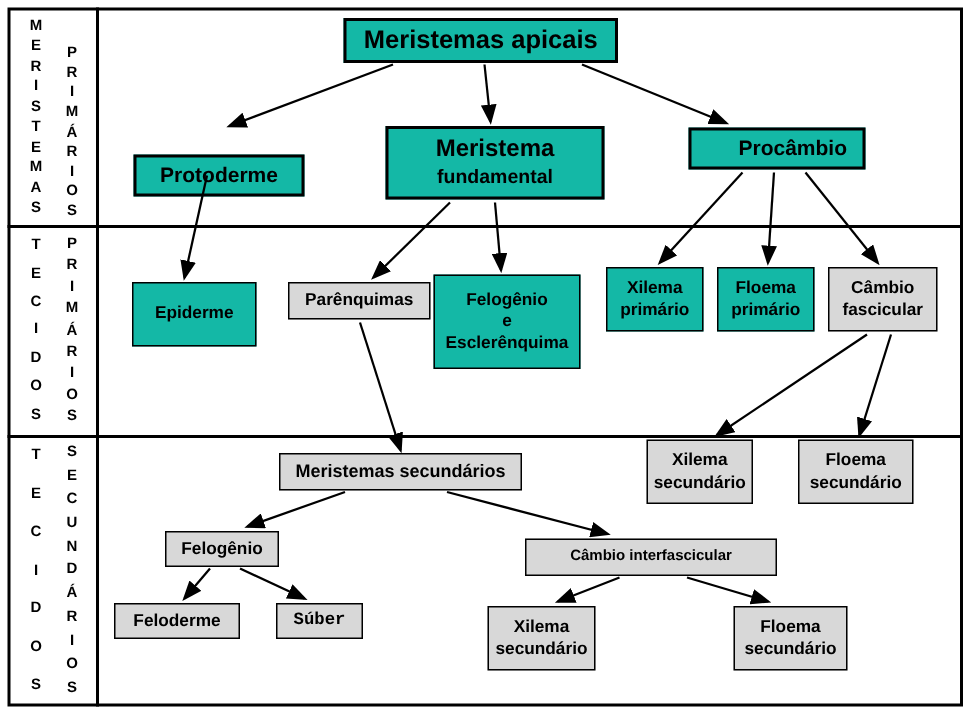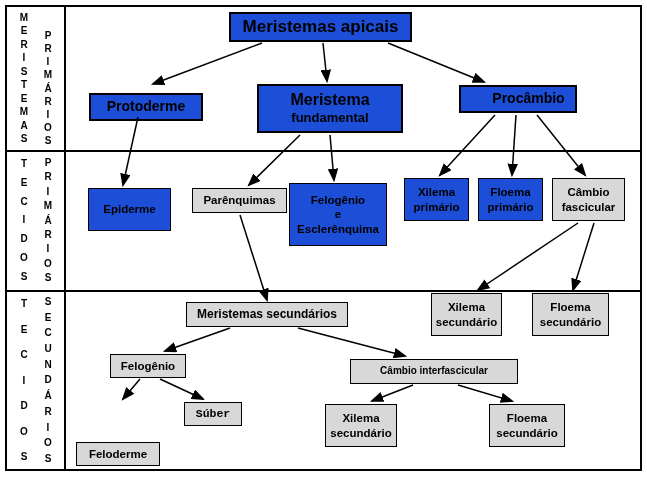--- a/index.html
+++ b/index.html
@@ -1,21 +1,21 @@
 <!DOCTYPE html>
 <html><head>
 <meta charset="utf-8">
 <style>
   * { margin:0; padding:0; box-sizing:border-box; }
   html,body { width:647px; height:477px; background:#fff; font-family:"Liberation Sans", sans-serif; }
   .page { position:relative; width:647px; height:477px; background:#fff; overflow:hidden; }
   .frame { position:absolute; left:5px; top:5px; width:637px; height:466px; border:2px solid #000; }
   .hline { position:absolute; left:5px; width:637px; height:2px; background:#000; }
   .vline { position:absolute; top:5px; left:64px; width:2px; height:466px; background:#000; }
-  .node { position:absolute; border:1px solid #000; background:#1d4ed8; display:flex; flex-direction:column;
+  .node { position:absolute; border:1px solid #000; background:#14b8a6; display:flex; flex-direction:column;
           align-items:center; justify-content:center; text-align:center; font-weight:bold; line-height:1.25; }
   .node .t { white-space:pre-line; }
   .node.gray { background:#d8d8d8; }
   .node.thick { border-width:2px; }
   .side-col { position:absolute; display:flex; flex-direction:column; justify-content:space-between;
               align-items:center; width:20px; font-weight:bold; font-size:10px; color:#000; }
   svg.arrows { position:absolute; left:0; top:0; width:647px; height:477px; pointer-events:none; }
 </style>
 </head>
 <body>
@@ -89,21 +89,21 @@
       <span>Á</span>
       <span>R</span>
       <span>I</span>
       <span>O</span>
       <span>S</span>
     </div>
 
   <div class="node thick" style="left:229px; top:12px; width:183px; height:30px;">
     <span class="t" style="font-size:17px;">Meristemas apicais</span>
   </div>
-  <div class="node thick" style="left:89px; top:93px; width:114px; height:28px;align-items:center;">
+  <div class="node thick" style="left:89px; top:103px; width:114px; height:28px;align-items:center;">
     <span class="t" style="font-size:14px;">Protoderme</span>
   </div>
   <div class="node thick" style="left:257px; top:84px; width:146px; height:49px;">
     <span class="t" style="font-size:16px;">Meristema</span>
     <span class="t" style="font-size:13px;">fundamental</span>
   </div>
   <div class="node thick" style="left:459px; top:85px; width:118px; height:28px;padding-left:21px;">
     <span class="t" style="font-size:14px;">Procâmbio</span>
   </div>
 
@@ -141,21 +141,21 @@
   </div>
   <div class="node gray" style="left:186px; top:302px; width:162px; height:25px;">
     <span class="t" style="font-size:12px;">Meristemas secundários</span>
   </div>
   <div class="node gray" style="left:110px; top:354px; width:76px; height:24px;">
     <span class="t" style="font-size:11.5px;">Felogênio</span>
   </div>
   <div class="node gray" style="left:350px; top:359px; width:168px; height:25px;">
     <span class="t" style="font-size:10px;">Câmbio interfascicular</span>
   </div>
-  <div class="node gray" style="left:76px; top:402px; width:84px; height:24px;margin-top:40px;">
+  <div class="node gray" style="left:76px; top:402px; width:84px; height:24px;">
     <span class="t" style="font-size:11.5px;">Feloderme</span>
   </div>
   <div class="node gray" style="left:184px; top:402px; width:58px; height:24px;font-family:Liberation Mono, monospace;">
     <span class="t" style="font-size:11.5px;">Súber</span>
   </div>
   <div class="node gray" style="left:325px; top:404px; width:72px; height:43px;">
     <span class="t" style="font-size:11.5px;">Xilema
 secundário</span>
   </div>
   <div class="node gray" style="left:489px; top:404px; width:76px; height:43px;">

